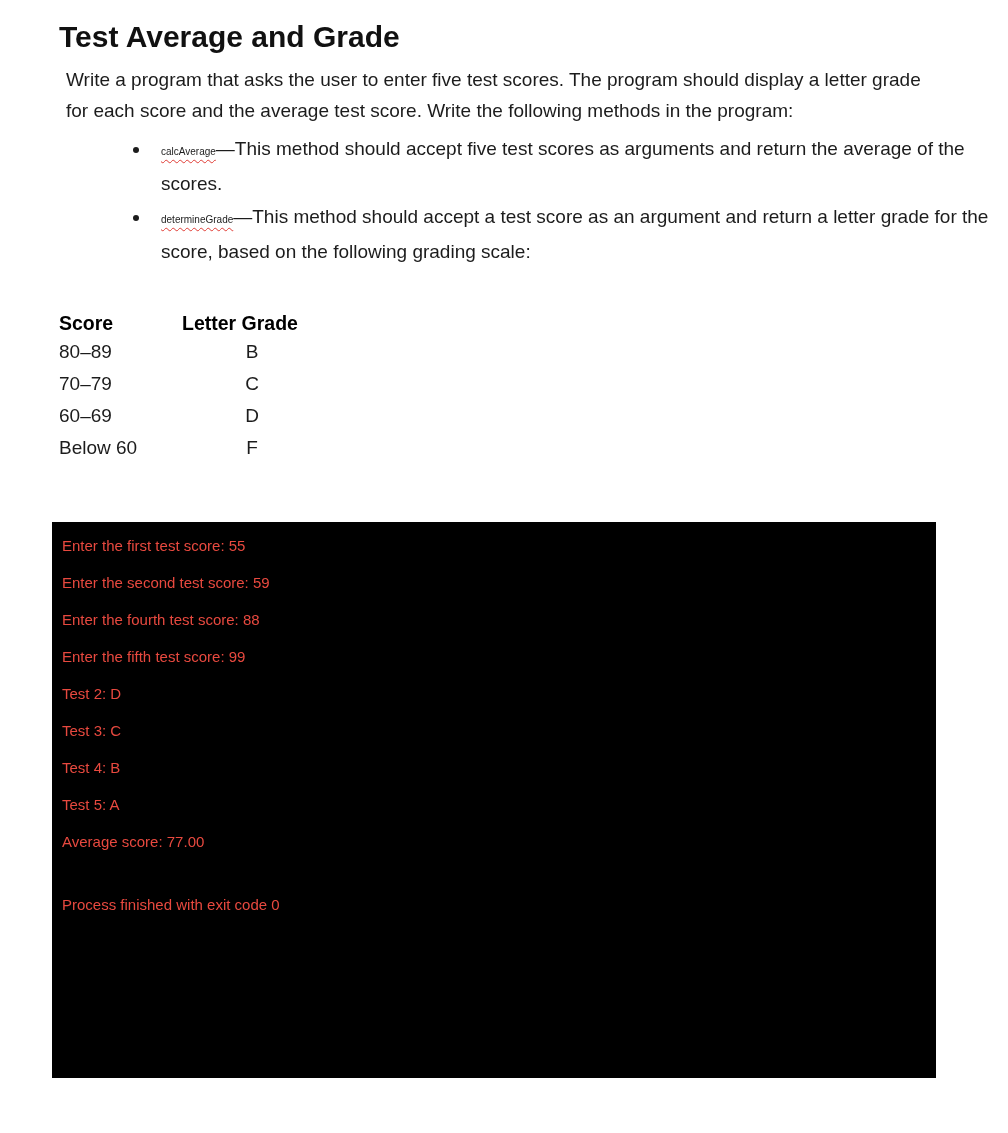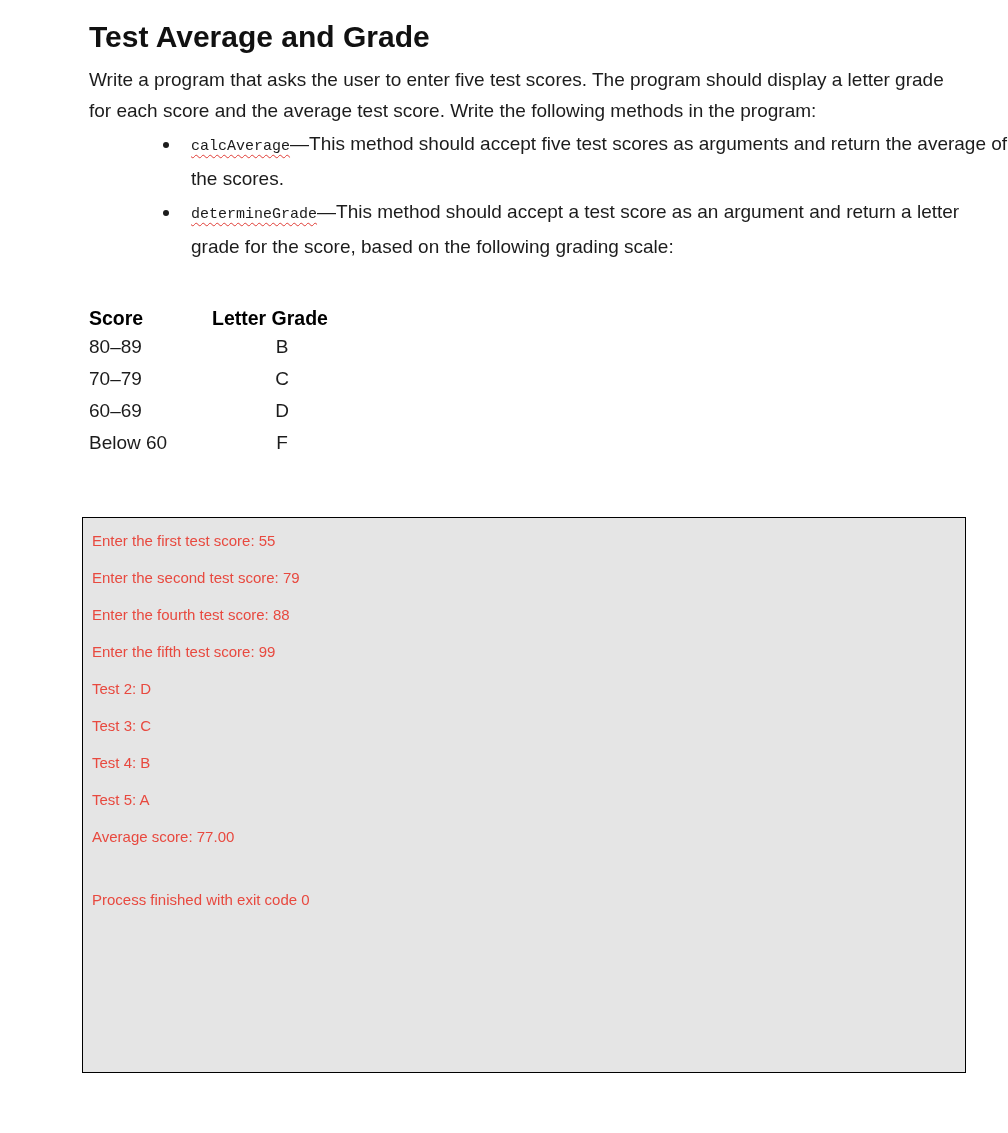--- a/index.html
+++ b/index.html
@@ -8,51 +8,51 @@
     background: #ffffff;
   }
   body {
     width: 1008px;
     height: 1133px;
     font-family: "Liberation Sans", sans-serif;
     color: #1c1c1c;
     overflow: hidden;
   }
   .page {
-    padding: 12px 0 0 89px;
+    padding: 12px 0 0 59px;
     box-sizing: border-box;
     width: 1008px;
   }
   h1.doc-title {
     font-size: 30px;
     font-weight: bold;
     margin: 8px 0 10px 0;
     letter-spacing: 0;
     color: #111;
   }
   p.intro {
     font-size: 19px;
     line-height: 31px;
-    margin: 0;
+    margin: 7px;
     max-width: 866px;
   }
   ul.method-list {
     margin: 2px 0 0 0;
     padding-left: 92px;
     max-width: 850px;
   }
   ul.method-list li {
     font-size: 19px;
     line-height: 32px;
     padding-left: 10px;
     margin-bottom: 1px;
   }
   .code-name {
-    font-family: Liberation Mono, monospace;
-    font-size: 15px;
+    font-family: Liberation Sans, sans-serif;
+    font-size: 10px;
     text-decoration: underline;
     text-decoration-style: wavy;
     text-decoration-color: #e03c36;
     text-decoration-thickness: 1px;
     text-underline-offset: 4px;
   }
   table.grade-table {
     margin: 44px 0 0 0;
     border-collapse: collapse;
     font-size: 19px;
@@ -72,21 +72,21 @@
   }
   table.grade-table td.grade-cell {
     text-align: center;
   }
   .console-box {
     margin: 53px 0 0 -7px;
     width: 884px;
     height: 556px;
     box-sizing: border-box;
     border: 1.5px solid #000000;
-    background: #e5e5e5;
+    background: #000000;
     padding: 4px 10px 6px 9px;
     overflow: hidden;
   }
   .console-line {
     font-family: "Liberation Sans", sans-serif;
     font-size: 15px;
     line-height: 37px;
     white-space: pre;
   }
   .console-spacer {
@@ -129,21 +129,21 @@
       </tr>
       <tr>
         <td>Below 60</td>
         <td class="grade-cell">F</td>
       </tr>
     </tbody>
   </table>
 
   <div class="console-box" style="color: rgb(232, 73, 63);">
     <div class="console-line">Enter the first test score: 55</div>
-    <div class="console-line">Enter the second test score: 79</div>
+    <div class="console-line">Enter the second test score: 59</div>
     <div class="console-line">Enter the fourth test score: 88</div>
     <div class="console-line">Enter the fifth test score: 99</div>
     <div class="console-line">Test 2: D</div>
     <div class="console-line">Test 3: C</div>
     <div class="console-line">Test 4: B</div>
     <div class="console-line">Test 5: A</div>
     <div class="console-line">Average score: 77.00</div>
     <div class="console-spacer"></div>
     <div class="console-line">Process finished with exit code 0</div>
   </div>

